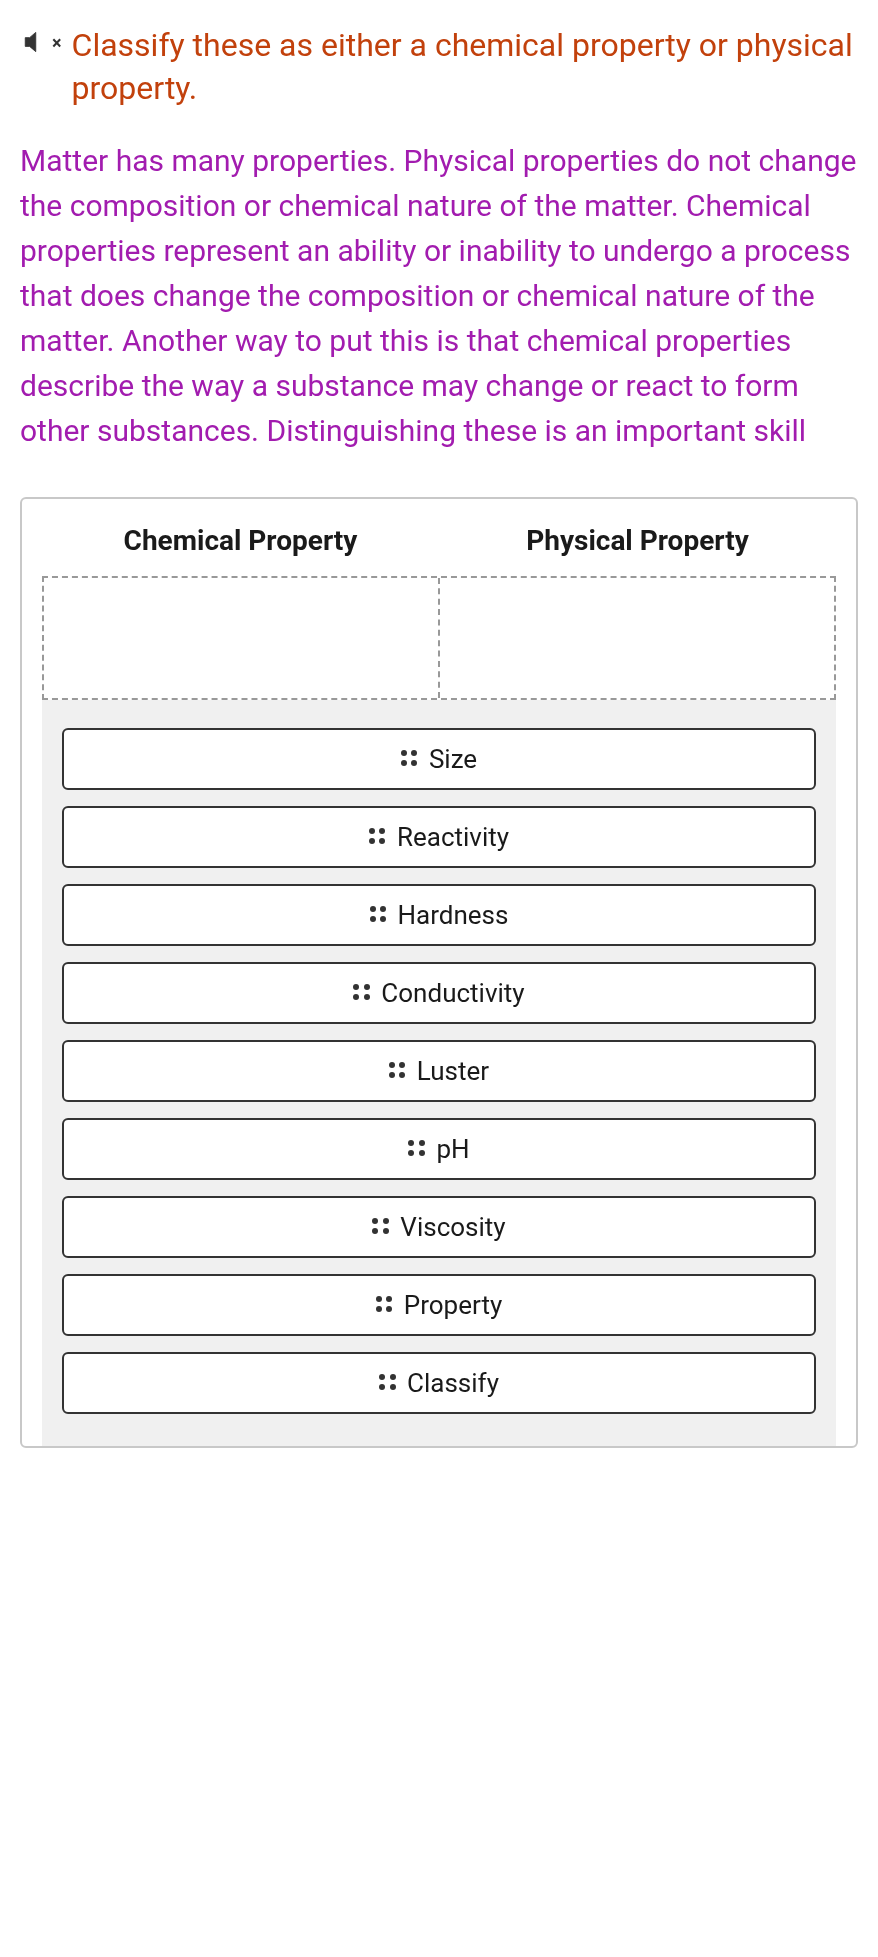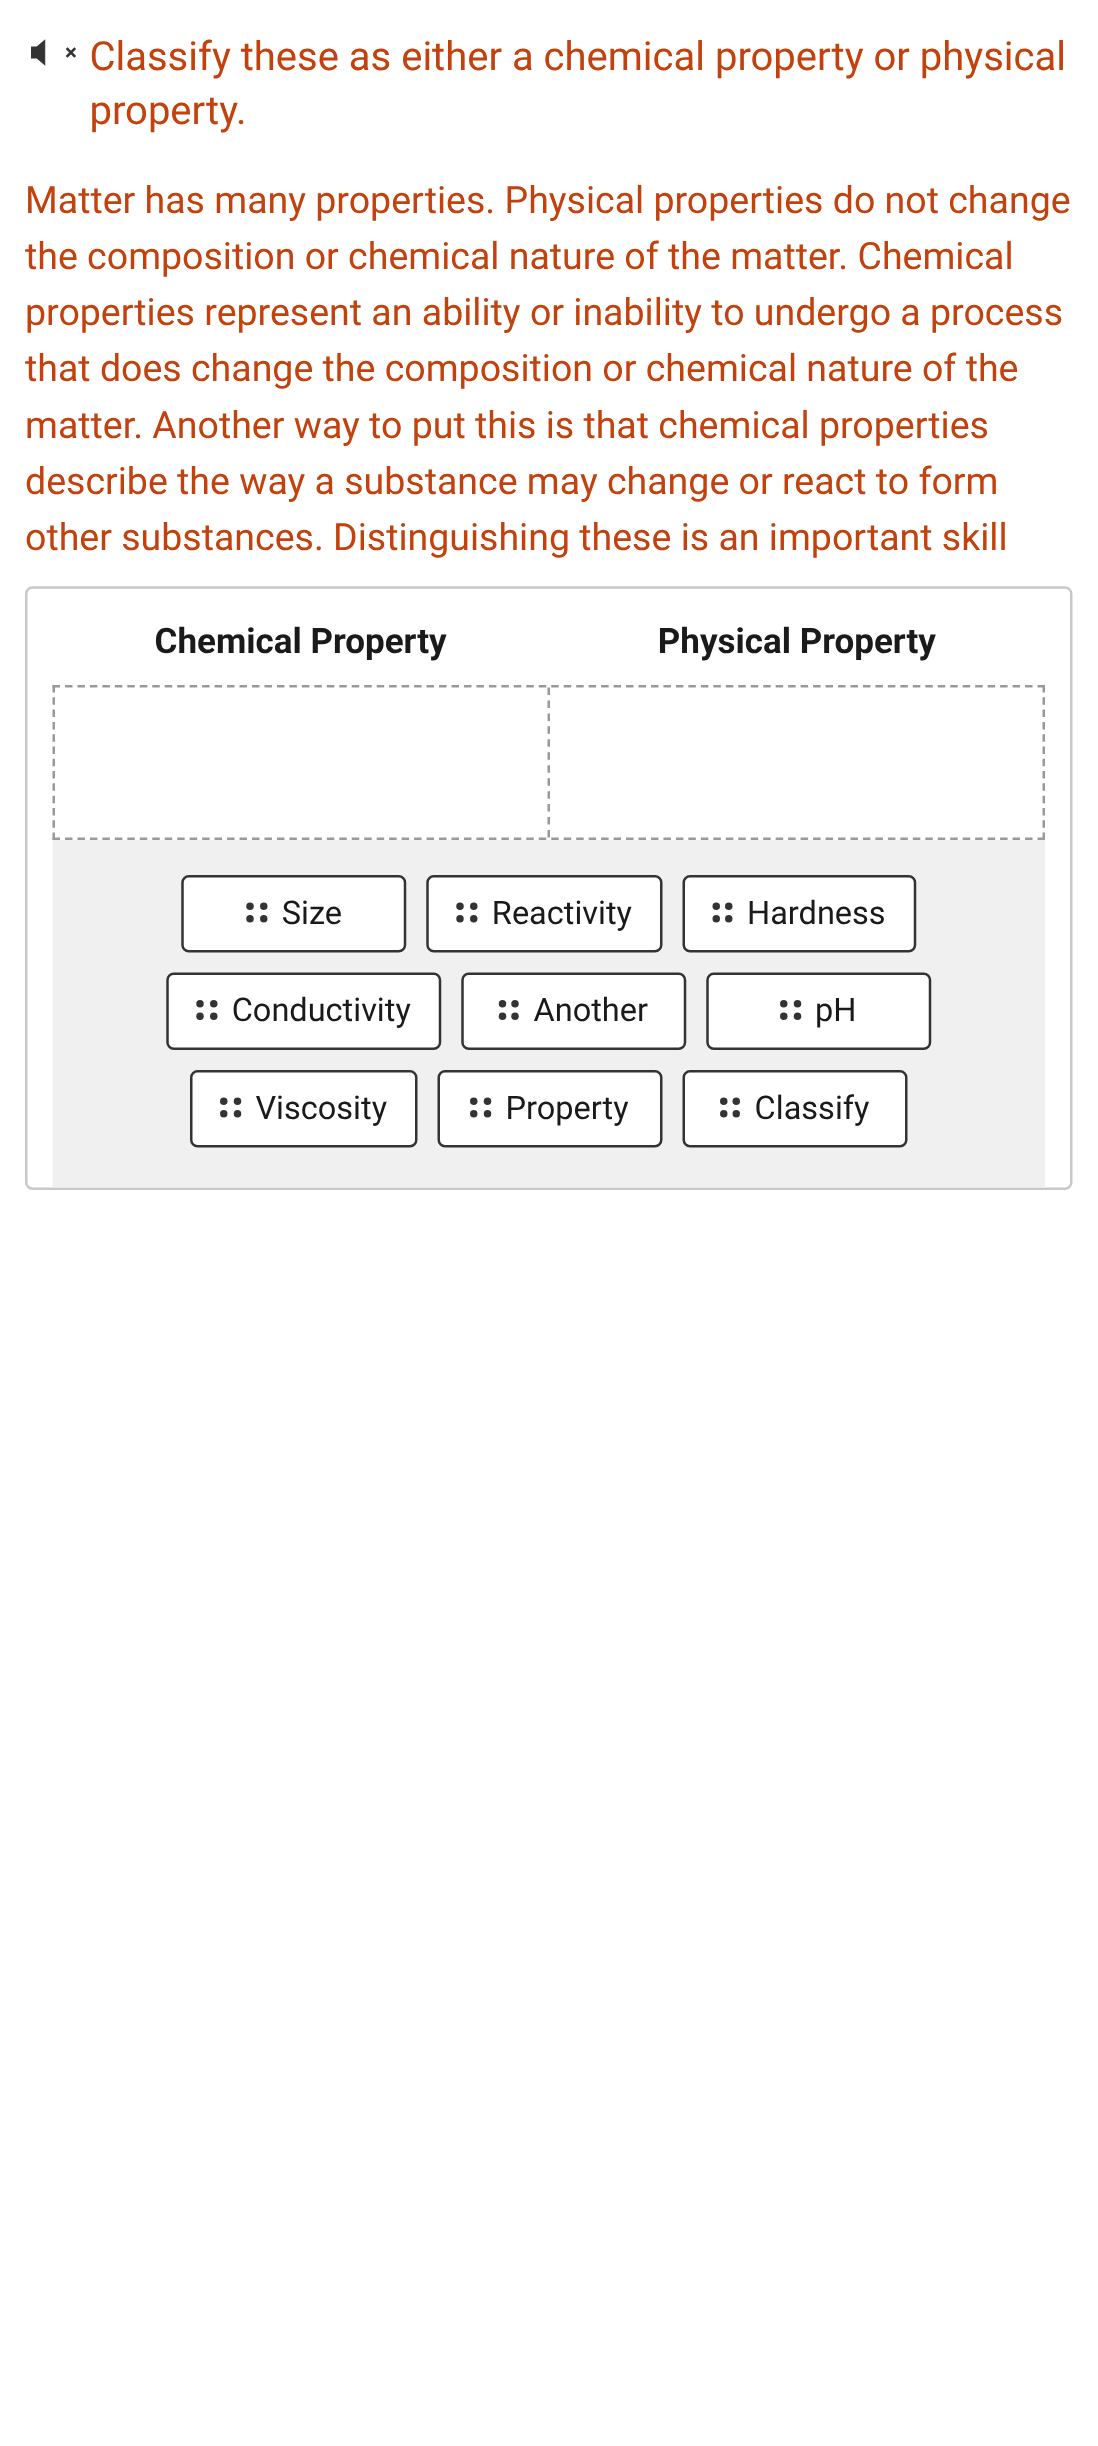--- a/index.html
+++ b/index.html
@@ -46,22 +46,22 @@
     .header-text {
       font-size: 32px;
       line-height: 1.35;
       font-weight: 400;
       color: #c2410c;
     }
 
     .body-text {
       font-size: 30px;
       line-height: 1.5;
-      color: #c2410c;
-      margin-bottom: 16px;
+      color: #a21caf;
+      margin-bottom: 44px;
       font-weight: 400;
     }
 
     .classification-box {
       border: 2px solid #c8c8c8;
       border-radius: 6px;
       padding: 24px 20px 0 20px;
       background: #ffffff;
     }
 
@@ -100,20 +100,21 @@
     }
 
     .drag-items-area {
       background: #f0f0f0;
       padding: 28px 20px 32px 20px;
       display: flex;
       flex-wrap: wrap;
       justify-content: center;
       gap: 16px;
       margin-top: 0;
+      flex-direction: column;
     }
 
     .drag-item {
       background: #ffffff;
       border: 2px solid #333;
       border-radius: 6px;
       padding: 14px 22px;
       font-size: 26px;
       display: flex;
       align-items: center;
@@ -205,21 +206,21 @@
       </span>
       <span>Conductivity</span>
     </div>
     <div class="drag-item">
       <span class="dots-icon">
         <span></span>
           <span></span>
           <span></span>
           <span></span>
       </span>
-      <span>Another</span>
+      <span>Luster</span>
     </div>
     <div class="drag-item">
       <span class="dots-icon">
         <span></span>
           <span></span>
           <span></span>
           <span></span>
       </span>
       <span>pH</span>
     </div>

